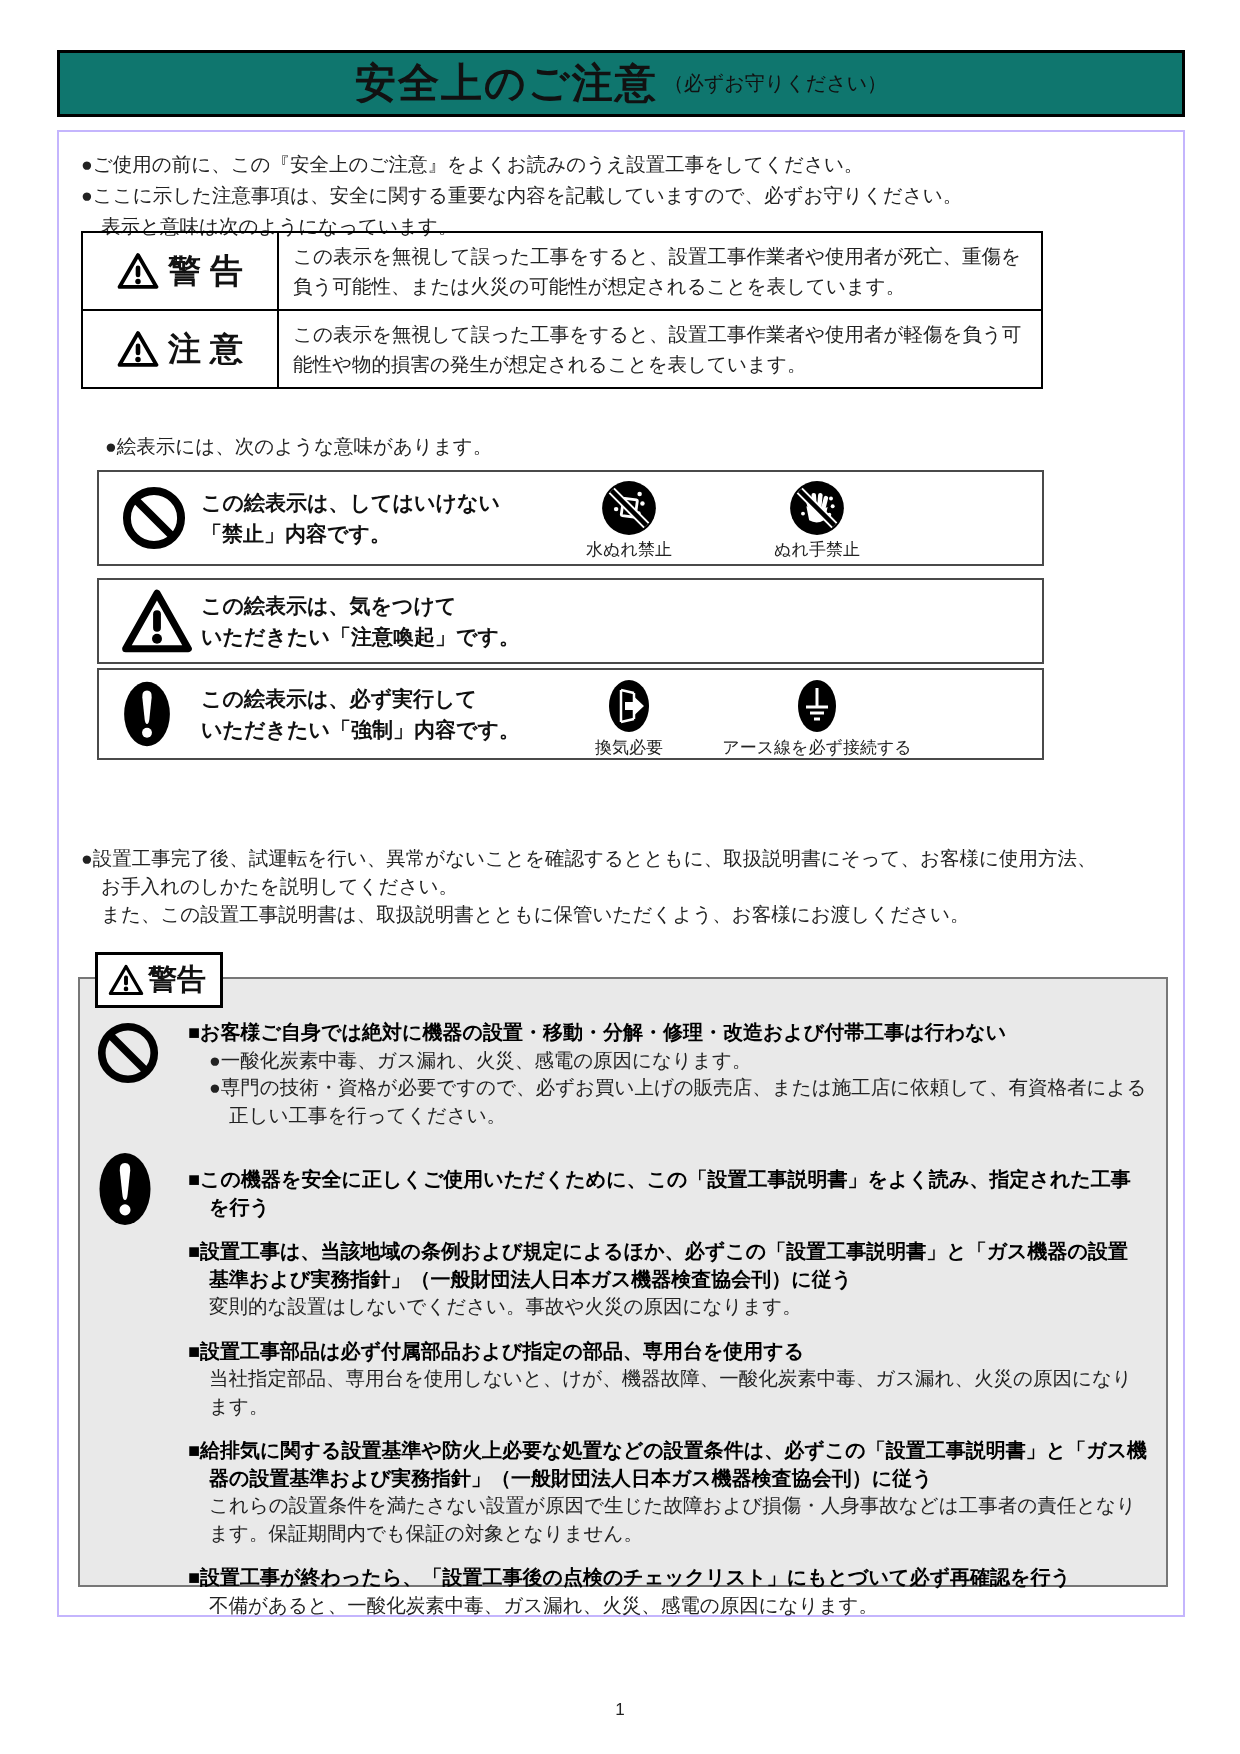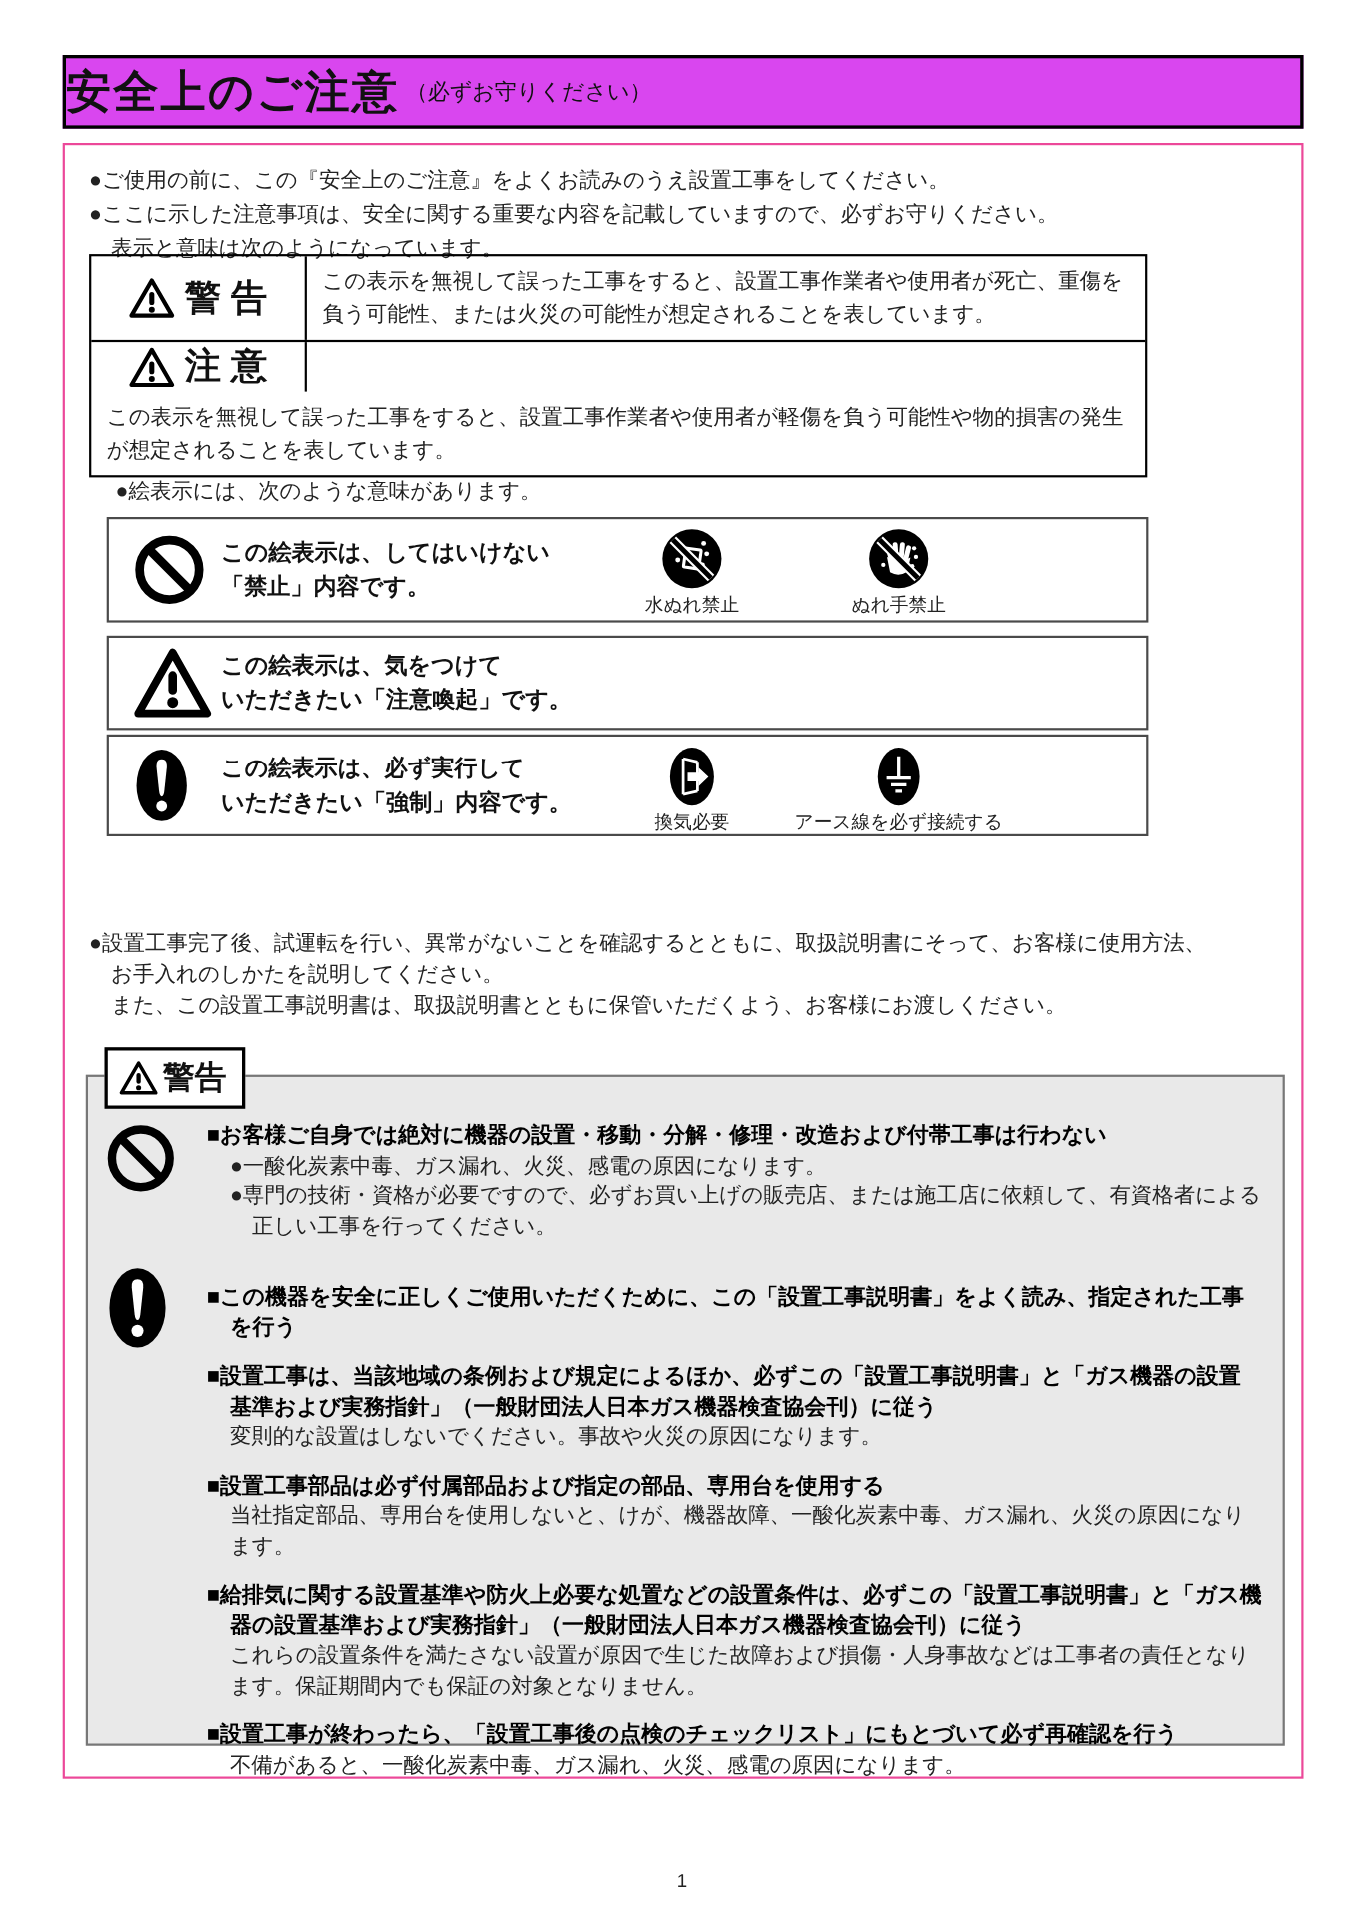--- a/index.html
+++ b/index.html
@@ -1,34 +1,34 @@
 <!DOCTYPE html>
 <html><head>
 <meta charset="utf-8">
 <style>
   * { margin:0; padding:0; box-sizing:border-box; }
   body { background:#fff; font-family:"Liberation Sans", sans-serif; color:#111; }
   .page { position:relative; width:1240px; height:1754px; background:#fff; margin:0 auto; overflow:hidden; }
 
   
   .title-bar { position:absolute; left:57px; top:50px; width:1128px; height:67px;
-    background:#d946ef; border:3px solid #000; display:flex; align-items:center; gap:6px; }
+    background:#0f766e; border:3px solid #000; display:flex; align-items:center; justify-content:center; gap:6px; }
   .title-main { font-size:41px; font-weight:bold; letter-spacing:2px; }
   .title-sub  { font-size:20px; font-weight:normal; }
 
   
-  .content-box { position:absolute; left:57px; top:130px; width:1128px; height:1487px; border:2px solid #ec4899; }
+  .content-box { position:absolute; left:57px; top:130px; width:1128px; height:1487px; border:2px solid #c4b5fd; }
 
   .intro { position:absolute; left:22px; top:17px; width:1070px; font-size:19.5px; line-height:31px; color:#222; }
   .intro .indent { padding-left:20px; }
 
   
   .signal-table { position:absolute; left:22px; top:99px; width:962px; border:2px solid #000; }
   .sig-row { display:flex; min-height:67px; }
-  .sig-row + .sig-row { border-top:2px solid #000;flex-direction:column; }
+  .sig-row + .sig-row { border-top:2px solid #000; }
   .sig-label-cell { width:196px; border-right:2px solid #000; display:flex; align-items:center; justify-content:center; gap:9px; }
   .sig-label { font-size:33px; font-weight:bold; }
   .sig-desc-cell { flex:1; padding:8px 14px; font-size:19.5px; line-height:30px; color:#222; display:flex; align-items:center; }
 
   .picto-intro { position:absolute; left:22px; top:301px; font-size:19.5px; color:#222;margin-left:24px; }
 
   .picto-box { position:absolute; left:38px; width:947px; border:2px solid #4a4a4a; background:#fff; }
   .pb1 { top:338px; height:96px; }
   .pb2 { top:446px; height:86px; }
   .pb3 { top:536px; height:92px; }

